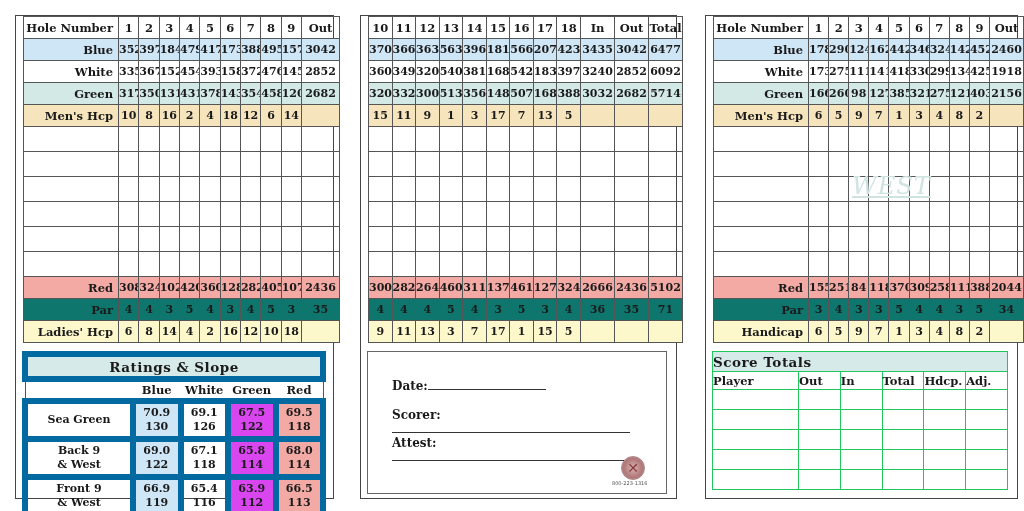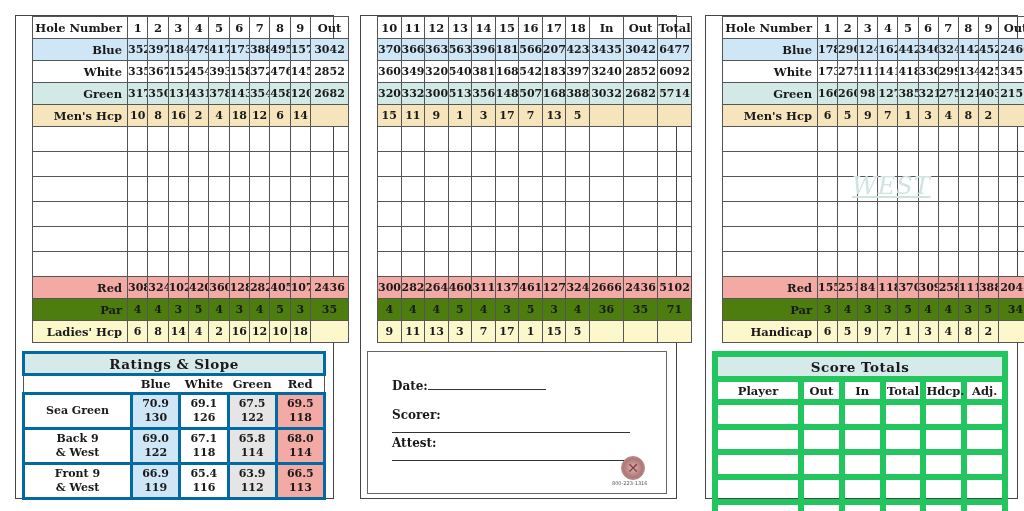--- a/index.html
+++ b/index.html
@@ -3,53 +3,53 @@
 <meta charset="utf-8">
 <style>
   html, body { margin: 0; padding: 0; background: #ffffff; }
   body { width: 1024px; height: 511px; position: relative; overflow: hidden;
          font-family: "DejaVu Serif", "Liberation Serif", serif; color: #1a1a1a; }
   .card { position: absolute; top: 15px; height: 484px; border: 1.5px solid #444; background: #fff; box-sizing: border-box; }
   #card1 { left: 15px; width: 319px; }
   #card2 { left: 360px; width: 317px; }
   #card3 { left: 705px; width: 313px; }
 
-  table.grid { border-collapse: collapse; position: absolute; left: 16px; top: 0; width: 100%; table-layout: fixed; }
+  table.grid { border-collapse: collapse; position: absolute; left: 7px; top: 0; width: 100%; table-layout: fixed; }
   table.grid td { border: 1px solid #555; text-align: center; font-weight: bold; font-size: 11px; padding: 0; white-space: nowrap; overflow: hidden; }
   table.grid tr.r21 td { height: 21px; }
   table.grid tr.r25 td { height: 24px; }
   table.grid td.lbl { text-align: right; padding-right: 5px; font-size: 11.5px; }
   table.grid tr.hdr td { font-size: 11.5px; }
   tr.blue td { background: #cfe6f7; }
   tr.white td { background: #ffffff; }
   tr.green td { background: #d3e9e6; }
   tr.mhcp td { background: #f6e4bd; }
   tr.red td { background: #f3aaa5; }
-  tr.par td { background: #4d7c0f; }
+  tr.par td { background: #0f766e; }
   tr.lhcp td { background: #fdf7cc; }
 
   .ratings { position: absolute; left: 6px; top: 335px; width: 304px; border: 1px solid #555; border-collapse: collapse; table-layout: fixed; }
-  .ratings td { border: 3px solid #0369a1; text-align: center; font-size: 11px; padding: 0; line-height: 14px; }
+  .ratings td { border: 6px solid #0369a1; text-align: center; font-size: 11px; padding: 0; line-height: 14px; }
   .ratings .title td { background: #d6eaea; font-weight: bold; font-size: 13.5px; letter-spacing: 0.5px; height: 19px; }
   .ratings .colhdr td { height: 16px; font-size: 11.5px; font-weight: bold; border-left: none; border-right: none; }
   .ratings .course td { height: 32px; font-weight: bold; }
   .ratings td.cb { background: #cfe6f7; text-align: center; }
-  .ratings td.cg { background: #e5e5e5; }
+  .ratings td.cg { background: #d946ef; }
   .ratings td.cr { background: #f3aaa5; }
   .ratings td.cname { font-weight: bold; }
 
   .sigbox { position: absolute; left: 6px; top: 335px; width: 300px; height: 143px; border: 1px solid #666; box-sizing: border-box; }
   .sigline { position: absolute; left: 24px; font-weight: bold; font-size: 12px; }
   .sigline .ul { display: inline-block; border-bottom: 1px solid #333; height: 10px; vertical-align: baseline; }
   .logo { position: absolute; left: 253px; top: 104px; width: 22px; height: 22px; border-radius: 50%; background: radial-gradient(circle, #d9b3b3 0%, #b07878 60%, #c9a0a0 100%); border: 1px solid #a88; }
   .logo-x { position: absolute; left: 0; top: 0; width: 22px; height: 22px; line-height: 22px; text-align: center; font-size: 14px; color: #8a3a3a; font-family: "DejaVu Sans", sans-serif; }
   .phone { position: absolute; left: 244px; top: 128px; font-size: 5px; color: #555; font-family: "DejaVu Sans", sans-serif; }
 
   .totals { position: absolute; left: 6px; top: 335px; width: 296px; border-collapse: collapse; table-layout: fixed; }
-  .totals td { border: 6px solid #22c55e; text-align: center; font-size: 11px; padding: 0; font-weight: bold; }
+  .totals td { border: 1px solid #22c55e; text-align: left; font-size: 11px; padding: 0; font-weight: bold; }
   .totals .title td { background: #d6eaea; font-size: 13.5px; height: 19px; letter-spacing: 0.5px; }
   .totals .colhdr td { height: 17px; font-size: 11.5px; }
   .totals .blank td { height: 19px; }
 
   .watermark { position: absolute; left: 146px; top: 156px; font-size: 24px; font-style: italic; color: #cfe3e0; font-family: "DejaVu Serif", serif; pointer-events: none; letter-spacing: 1px; text-decoration: underline; }
 </style>
 </head>
 <body>
 
 <div class="card" id="card1">
@@ -550,21 +550,21 @@
           <td class="lbl">White</td>
           <td>173</td>
           <td>275</td>
           <td>111</td>
           <td>141</td>
           <td>418</td>
           <td>330</td>
           <td>299</td>
           <td>134</td>
           <td>425</td>
-          <td>3453</td>
+          <td>1918</td>
         </tr>
         <tr class="green r21">
           <td class="lbl">Green</td>
           <td>166</td>
           <td>260</td>
           <td>98</td>
           <td>127</td>
           <td>385</td>
           <td>321</td>
           <td>275</td>

